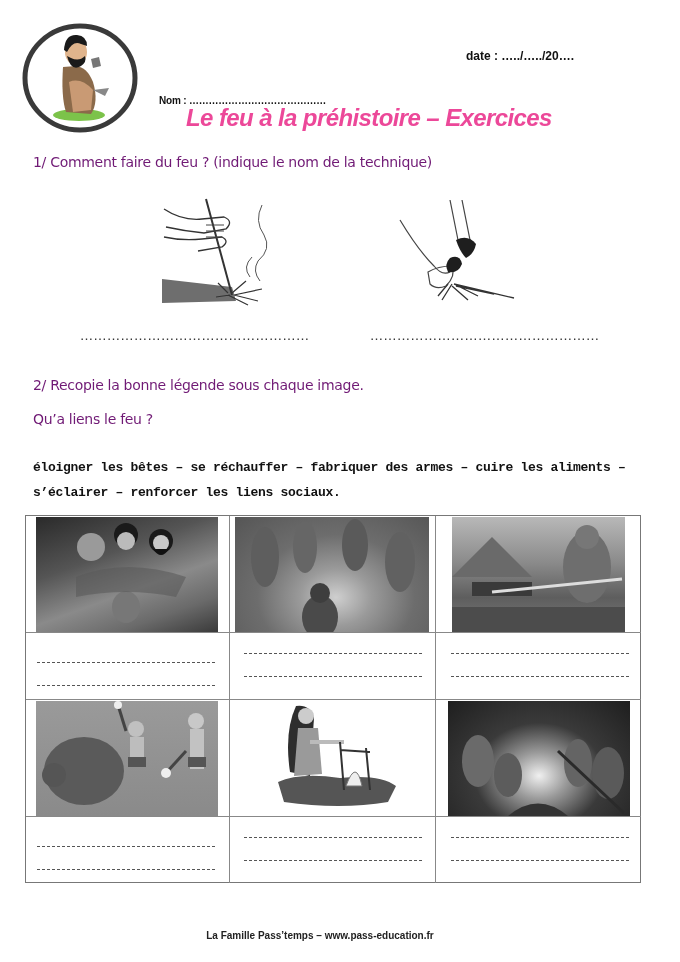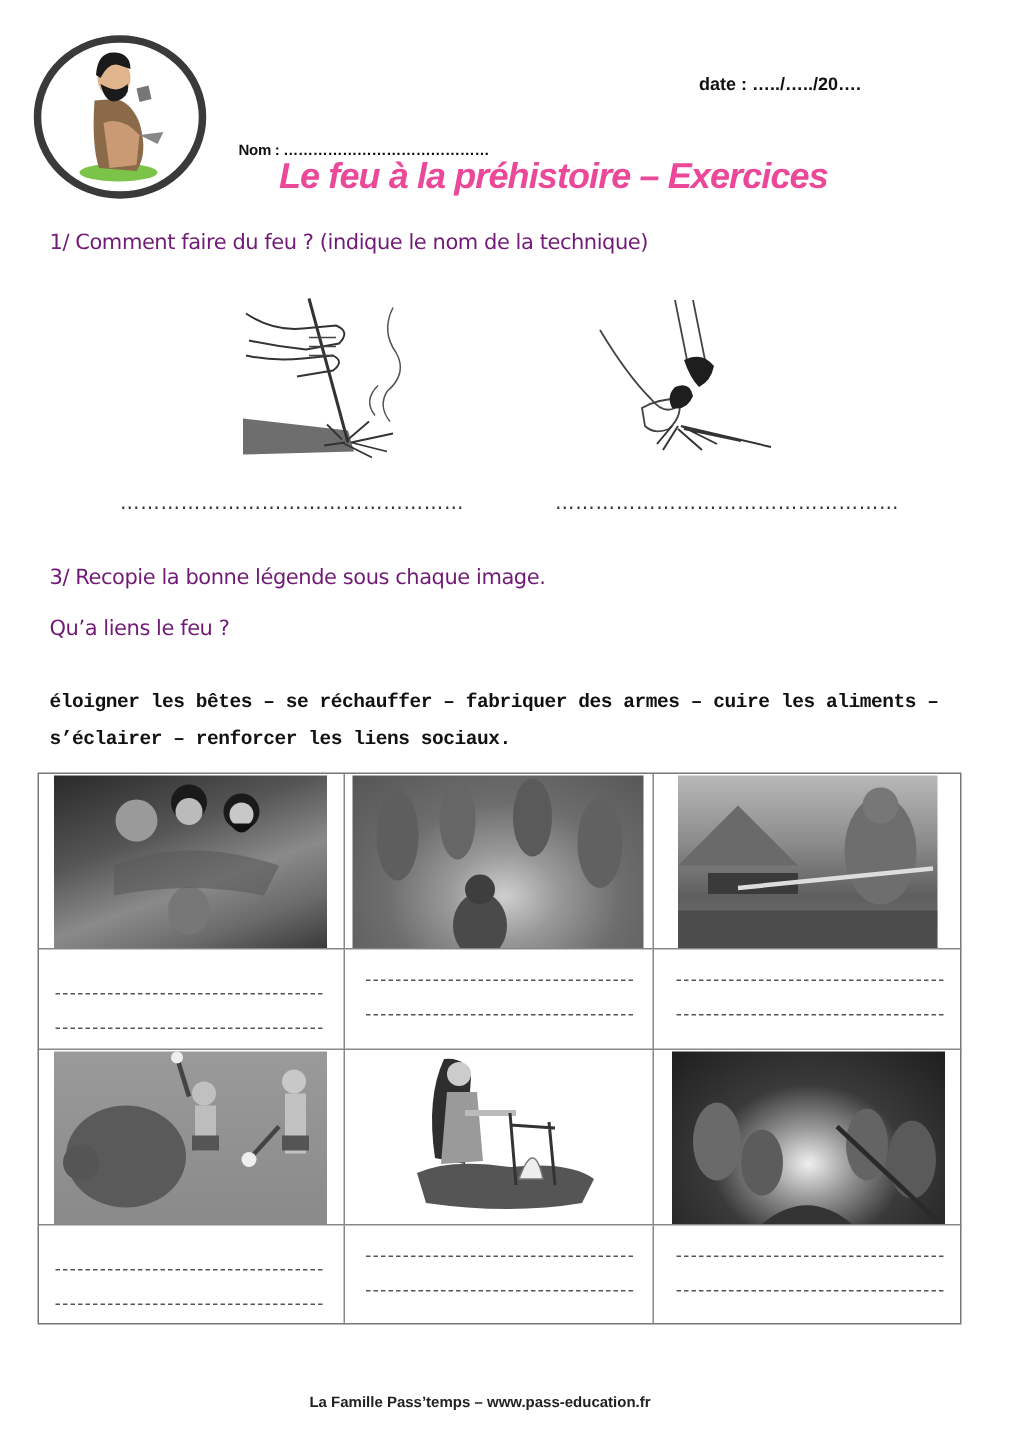--- a/index.html
+++ b/index.html
@@ -66,21 +66,21 @@
     <path d="M30 72 Q40 66 54 66 Q58 76 48 86 Q38 90 32 84 Z" fill="none" stroke="#444" stroke-width="1.2"></path>
     <path d="M58 40 Q70 34 78 44 Q76 54 68 58 Q62 52 58 40 Z" fill="#1e1e1e"></path>
     <path d="M52 58 Q62 54 64 64 Q60 74 50 72 Q46 64 52 58 Z" fill="#1e1e1e"></path>
     <path d="M50 84 L40 96 M54 84 L44 100 M56 84 L80 96 M58 86 L96 94 M54 86 L70 100 M56 84 L116 98" stroke="#333" stroke-width="1.3"></path>
   </svg>
 </div>
 
 <div id="ans1" class="abs dots">……………………………………………</div>
 <div id="ans2" class="abs dots">……………………………………………</div>
 
-<div id="q2" class="abs q">3/ Recopie la bonne légende sous chaque image.</div>
+<div id="q2" class="abs q">2/ Recopie la bonne légende sous chaque image.</div>
 <div id="q2b" class="abs q">Qu’a liens le feu ?</div>
 <div id="legend" class="abs">éloigner les bêtes – se réchauffer – fabriquer des armes – cuire les aliments – s’éclairer – renforcer les liens sociaux.</div>
 
 <div id="grid" class="abs">
 
   <div class="cell" style="left:0;top:0;width:204px;height:117px;">
     <div class="img" style="left:10px;top:1px;width:182px;height:115px;background:linear-gradient(160deg,#2a2a2a 0%,#555 35%,#8a8a8a 60%,#6a6a6a 80%,#3a3a3a 100%);">
       <svg width="182" height="115" viewBox="0 0 182 115">
         <circle cx="55" cy="30" r="14" fill="#9a9a9a"></circle>
           <circle cx="90" cy="18" r="12" fill="#1a1a1a"></circle>

